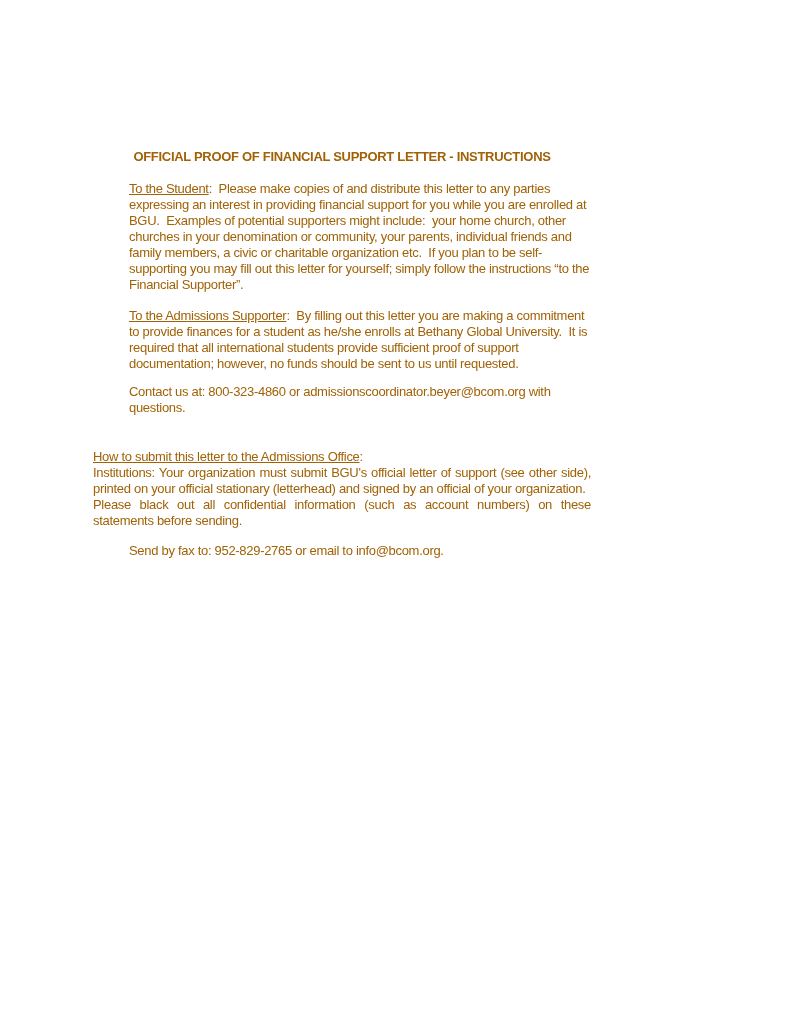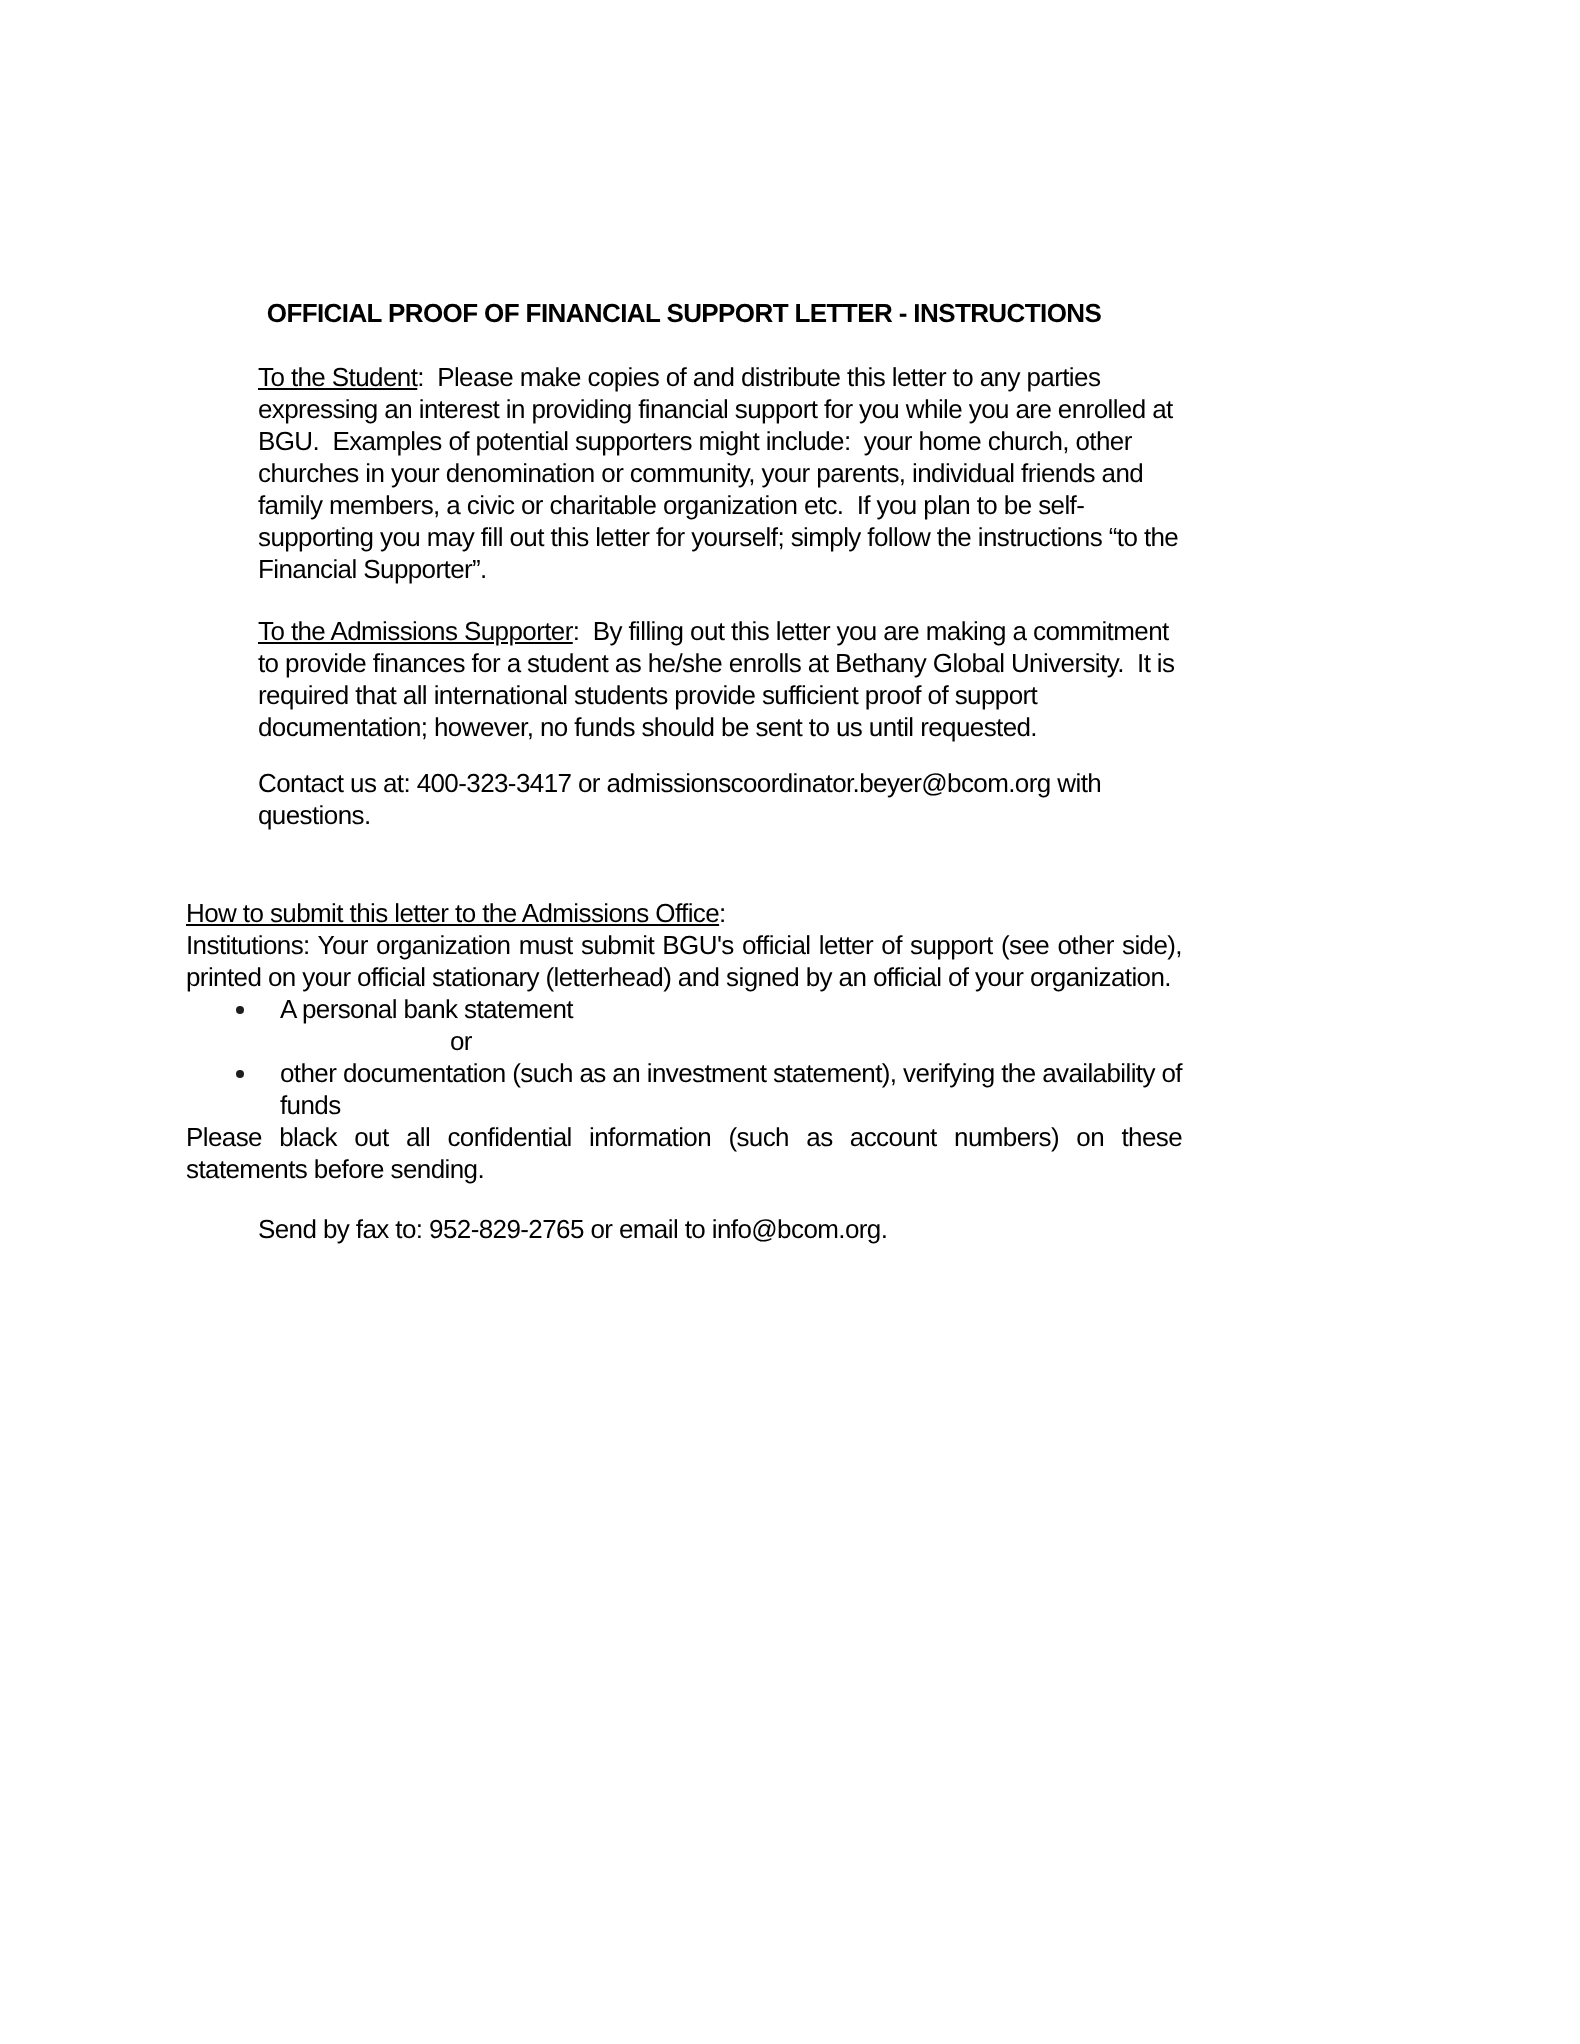--- a/index.html
+++ b/index.html
@@ -11,21 +11,21 @@
     position: relative;
     width: 684px;
     height: 1022px;
     box-sizing: border-box;
     padding: 149px 93px 0 93px;
     background: #ffffff;
     font-family: "Liberation Sans", sans-serif;
     font-size: 13px;
     letter-spacing: -0.3px;
     line-height: 16px;
-    color: #000000;
+    color: #a16207;
     overflow: hidden;
   }
   .doc-title {
     text-align: center;
     font-weight: bold;
     margin: 0 0 16px 0;
   }
   p { margin: 0; }
   .prewrap { white-space: pre-wrap; margin-left: 36px; }
   .just { text-align: justify; }
@@ -62,36 +62,25 @@
 <body>
 
 <div class="page">
 
   <div class="doc-title">OFFICIAL PROOF OF FINANCIAL SUPPORT LETTER - INSTRUCTIONS</div>
 
   <p class="prewrap"><span class="u">To the Student</span><span>:  Please make copies of and distribute this letter to any parties expressing an interest in providing financial support for you while you are enrolled at BGU.  Examples of potential supporters might include:  your home church, other churches in your denomination or community, your parents, individual friends and family members, a civic or charitable organization etc.  If you plan to be self-supporting you may fill out this letter for yourself; simply follow the instructions “to the Financial Supporter”.</span></p>
 
   <p class="prewrap mt15"><span class="u">To the Admissions Supporter</span><span>:  By filling out this letter you are making a commitment to provide finances for a student as he/she enrolls at Bethany Global University.  It is required that all international students provide sufficient proof of support documentation; however, no funds should be sent to us until requested.</span></p>
 
-  <p class="prewrap mt12">Contact us at: 400-323-3417 or admissionscoordinator.beyer@bcom.org with questions.</p>
+  <p class="prewrap mt12">Contact us at: 800-323-4860 or admissionscoordinator.beyer@bcom.org with questions.</p>
 
   <p class="mt27"><span class="u">How to submit this letter to the Admissions Office</span><span>:</span></p>
 
   <p class="just mt2">Institutions:  Your organization must submit BGU's official letter of support (see other side), printed on your official stationary (letterhead) and signed by an official of your organization.</p>
 
 
-  <ul class="blist">
-    <li>
-      <span class="bullet-dot"></span><span>A personal bank statement</span>
-    </li>
-    <li>
-      <div class="or-line">or</div>
-    </li>
-    <li>
-      <span class="bullet-dot"></span><span>other documentation (such as an investment statement), verifying the availability of funds</span>
-    </li>
-  </ul>
 
   <p class="just mt16">Please black out all confidential information (such as account numbers) on these statements before sending.</p>
 
   <p class="prewrap mt14">Send by fax to: 952-829-2765 or email to info@bcom.org.</p>
 
 </div>
 
 </body></html>

